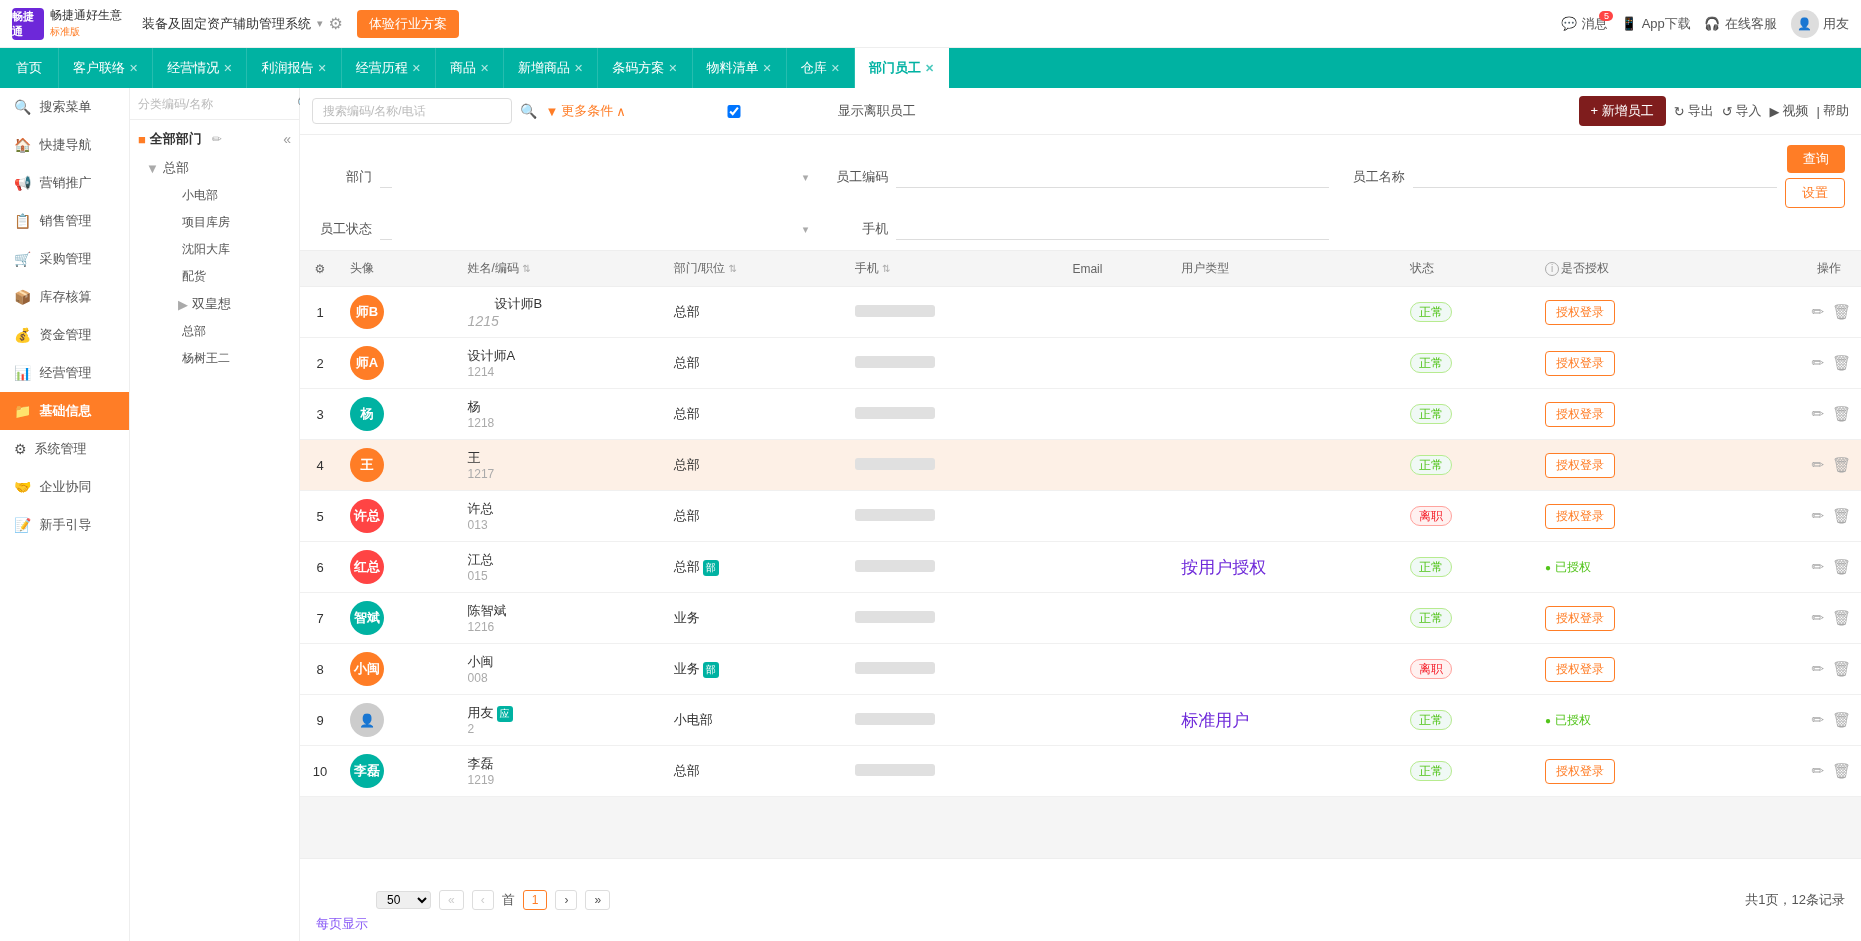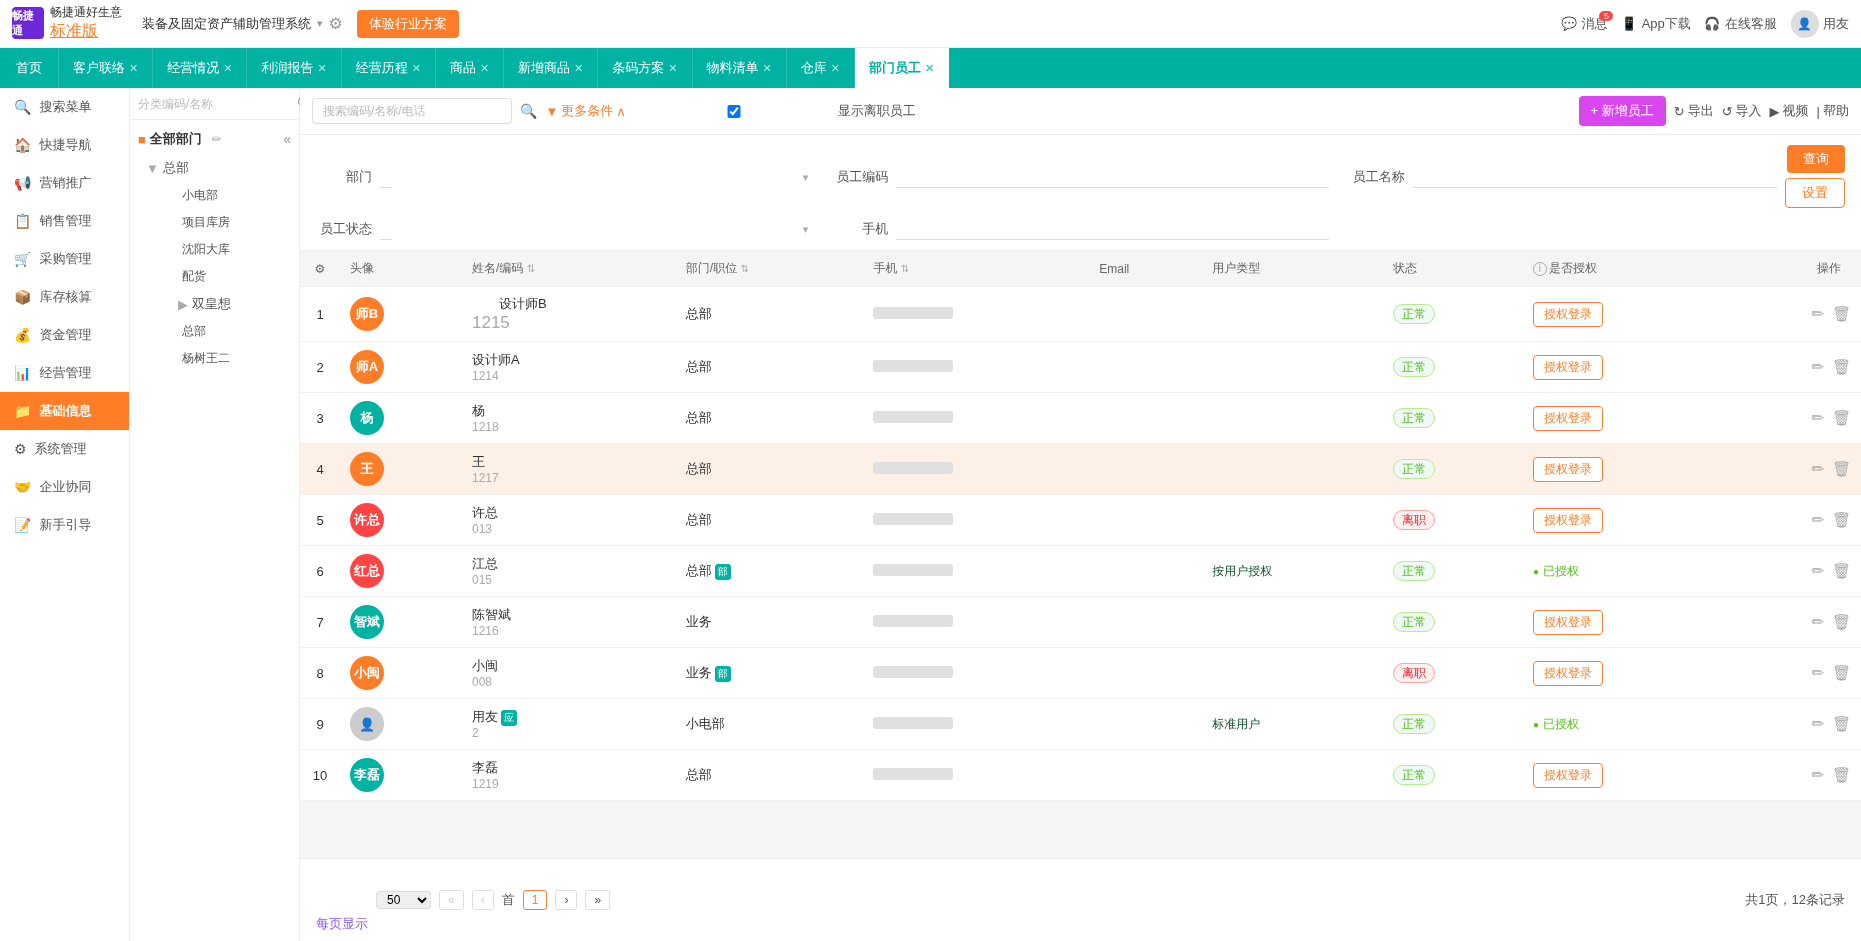--- a/index.html
+++ b/index.html
@@ -58,21 +58,21 @@
     .right-panel { flex: 1; display: flex; flex-direction: column; overflow: hidden; background: #f5f5f5; }
 
     
     .toolbar { background: #fff; padding: 8px 12px; display: flex; align-items: center; gap: 8px; border-bottom: 1px solid #eee; flex-wrap: wrap; }
     .toolbar input { border: 1px solid #ddd; border-radius: 4px; padding: 5px 10px; font-size: 12px; width: 200px; outline: none; }
     .toolbar input::placeholder { color: #bbb; }
     .toolbar .search-btn { background: none; border: none; cursor: pointer; color: #aaa; font-size: 14px; }
     .toolbar .filter-btn { display: flex; align-items: center; gap: 3px; color: #ff7d26; cursor: pointer; font-size: 12px; background: none; border: none; }
     .toolbar .show-resigned { display: flex; align-items: center; gap: 4px; color: #555; font-size: 12px; cursor: pointer; }
     .toolbar-right { margin-left: auto; display: flex; align-items: center; gap: 8px; }
-    .btn-add { background: #d946ef; color: #fff; border: none; border-radius: 4px; padding: 6px 12px; cursor: pointer; font-size: 13px; }
+    .btn-add { background: #7f1d1d; color: #fff; border: none; border-radius: 4px; padding: 6px 12px; cursor: pointer; font-size: 13px; }
     .btn-outline { background: none; border: none; cursor: pointer; color: #555; font-size: 12px; display: flex; align-items: center; gap: 3px; }
 
     
     .filter-form { background: #fff; padding: 10px 16px; border-bottom: 1px solid #eee; display: grid; grid-template-columns: 1fr 1fr 1fr; gap: 10px 20px; }
     .filter-row { display: flex; align-items: center; gap: 8px; }
     .filter-label { color: #555; font-size: 13px; white-space: nowrap; min-width: 56px; text-align: right; }
     .filter-input { flex: 1; border: none; border-bottom: 1px solid #ddd; outline: none; padding: 3px 6px; font-size: 13px; color: #333; }
     .filter-input::placeholder { color: #bbb; }
     .filter-select { flex: 1; border: none; border-bottom: 1px solid #ddd; outline: none; padding: 3px 6px; font-size: 13px; color: #333; background: #fff; appearance: none; cursor: pointer; }
     .filter-select-wrap { flex: 1; position: relative; }
@@ -101,21 +101,21 @@
     
     .status-normal { background: #f0f9f5; color: #52c41a; border: 1px solid #b7eb8f; border-radius: 10px; padding: 2px 8px; font-size: 12px; }
     .status-resigned { background: #fff1f0; color: #f5222d; border: 1px solid #ffa39e; border-radius: 10px; padding: 2px 8px; font-size: 12px; }
 
     
     .btn-auth { border: 1px solid #ff7d26; color: #ff7d26; background: #fff; border-radius: 4px; padding: 3px 10px; cursor: pointer; font-size: 12px; white-space: nowrap; }
     .authorized { display: flex; align-items: center; gap: 4px; color: #52c41a; font-size: 12px; }
     .authorized::before { content: '●'; font-size: 10px; }
 
     
-    .user-type { color: #14532d; font-size: 12px; }
+    .user-type { color: #6d28d9; font-size: 17px; }
 
     
     .dept-badge { display: inline-flex; align-items: center; background: #00b2a2; color: #fff; border-radius: 3px; font-size: 10px; padding: 1px 3px; margin-left: 3px; }
 
     
     .action-btns { display: flex; gap: 8px; align-items: center; }
     .action-btn { background: none; border: none; cursor: pointer; color: #aaa; font-size: 15px; }
 
     
     .blurred-phone { display: inline-block; width: 80px; height: 12px; background: #e0e0e0; border-radius: 3px; }
@@ -135,21 +135,21 @@
 
     
     .info-icon { display: inline-flex; align-items: center; justify-content: center; width: 14px; height: 14px; border-radius: 50%; border: 1px solid #aaa; color: #aaa; font-size: 10px; margin-right: 2px; }
   </style>
 </head>
 <body>
 
 <div class="topbar">
   <div class="topbar-logo">
     <div class="logo-icon">畅捷通</div>
-    <div class="logo-text">畅捷通好生意<br><span style="color:#ff7d26;font-size:16px;text-decoration:underline;">标准版</span></div>
+    <div class="logo-text">畅捷通好生意<br><span style="color:#ff7d26;font-size:10px;">标准版</span></div>
   </div>
   <div class="topbar-title">
     <span>装备及固定资产辅助管理系统</span>
     <button class="arrow-btn">▾</button>
     <button class="topbar-gear">⚙</button>
     <button class="topbar-trial">体验行业方案</button>
   </div>
   <div class="topbar-right">
     <button class="icon-btn notif-badge">
       <span>💬</span>
@@ -358,21 +358,21 @@
             </tr>
           </thead>
           <tbody id="table-body">
           <tr>
                 <td class="center">1</td>
                 <td>
                   <div class="avatar av-orange">师B</div>
                 </td>
                 <td>
                   <div style="font-weight:500;margin-left:27px;">设计师B</div>
-                  <div style="color:#aaa;font-size:17px;">1215</div>
+                  <div style="color:#aaa;font-size:14px;font-style:italic;">1215</div>
                 </td>
                 <td>总部</td>
                 <td><span class="blurred-phone"></span></td>
                 <td></td>
                 <td class="user-type"></td>
                 <td><span class="status-normal">正常</span></td>
                 <td><button class="btn-auth">授权登录</button></td>
                 <td style="text-align: right;">
                   <div class="action-btns" style="justify-content:flex-end;">
       <button class="action-btn">✏</button>

